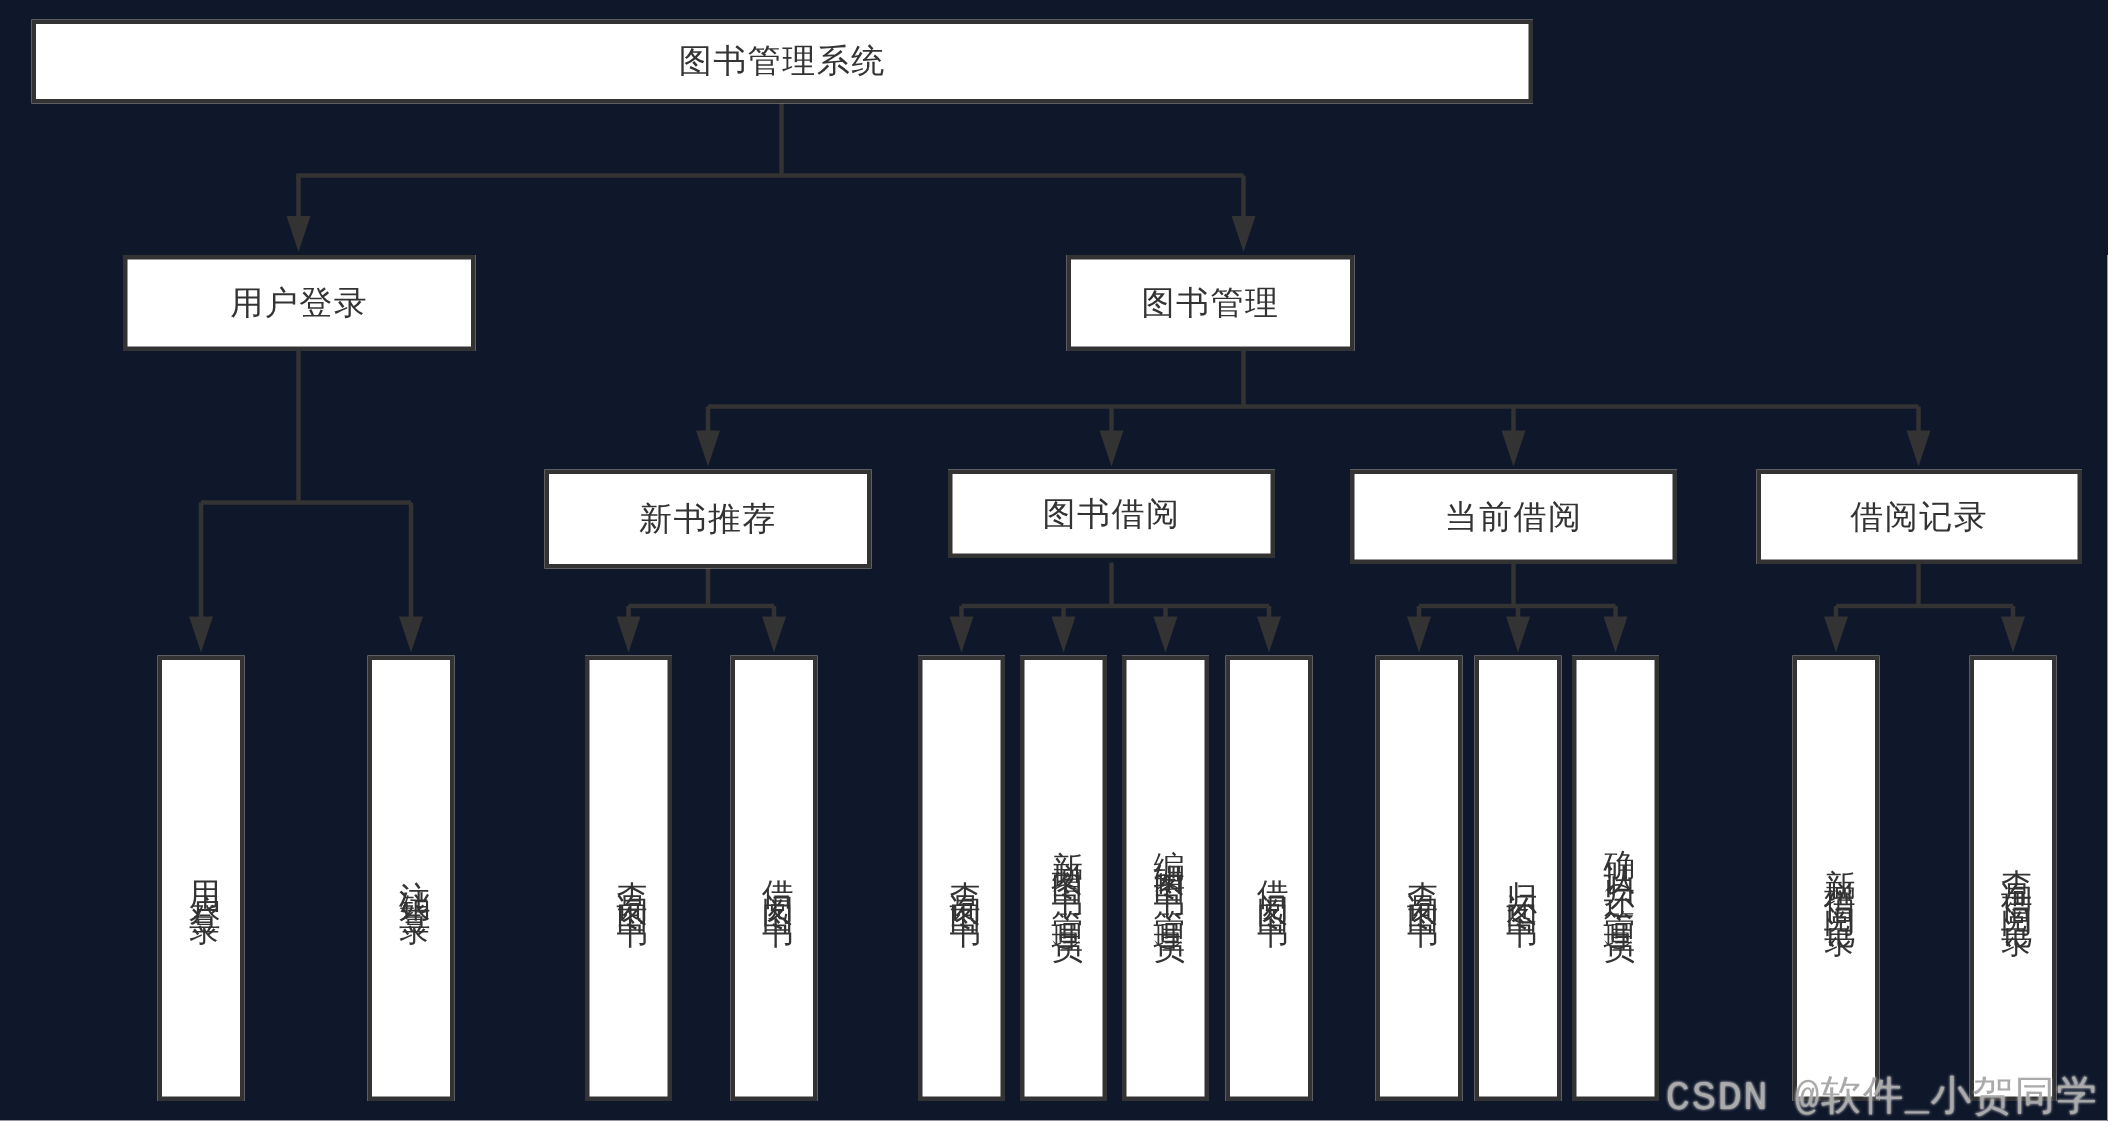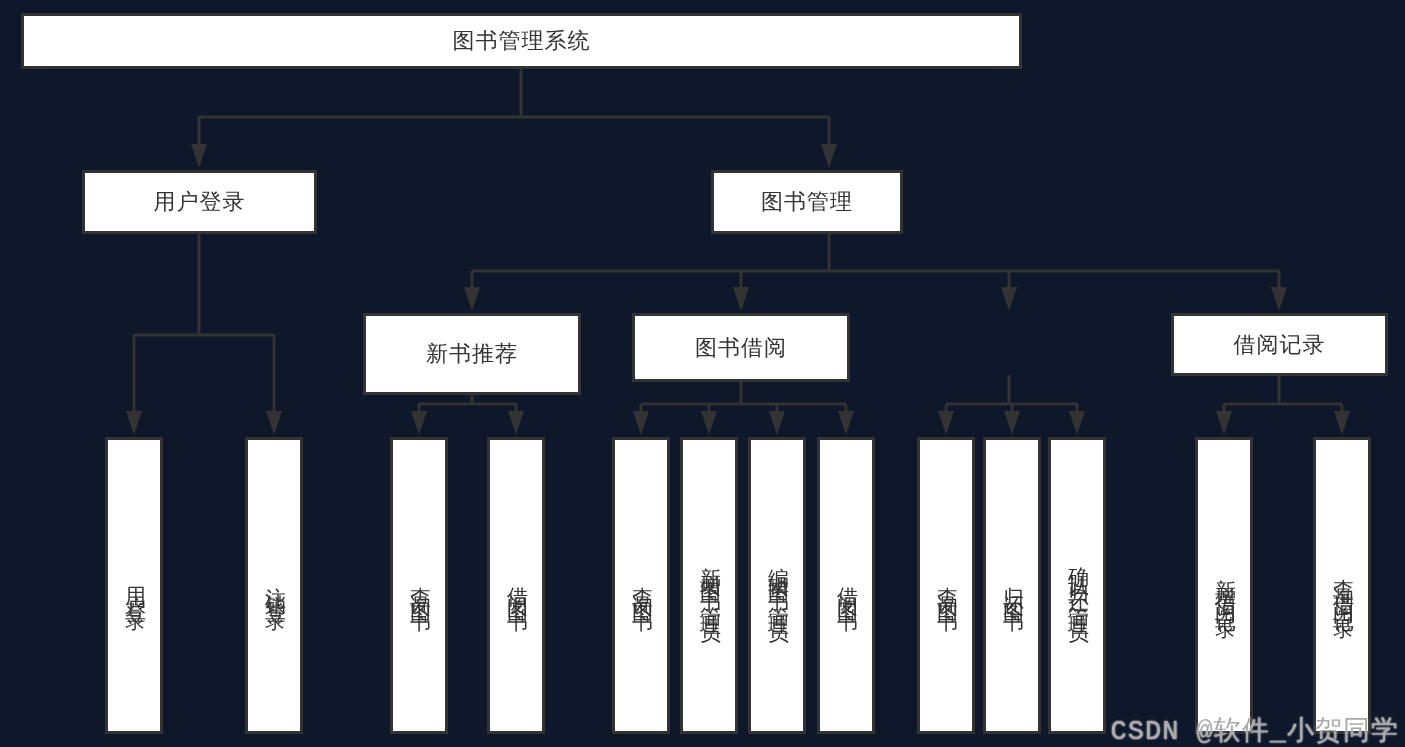--- a/index.html
+++ b/index.html
@@ -130,25 +130,28 @@
     <span class="h-label">图书管理系统</span>
   </div>
 
   <div class="node" style="left:82px; top:170px; width:235px; height:64px;">
     <span class="h-label">用户登录</span>
   </div>
   <div class="node" style="left:711px; top:170px; width:192px; height:64px;">
     <span class="h-label">图书管理</span>
   </div>
 
-  <div class="node" style="left:363px; top:313px; width:218px; height:82px;">
+  <div class="node" style="left:363px; top:313px; width:218px; height:66px;">
     <span class="h-label">新书推荐</span>
   </div>
-  <div class="node" style="left:632px; top:313px; width:218px; height:69px;">
+  <div class="node" style="left:632px; top:313px; width:218px; height:59px;">
     <span class="h-label">图书借阅</span>
+  </div>
+  <div class="node" style="left:900px; top:313px; width:218px; height:63px;">
+    <span class="h-label">当前借阅</span>
   </div>
   <div class="node" style="left:1171px; top:313px; width:217px; height:63px;">
     <span class="h-label">借阅记录</span>
   </div>
 
   <div class="node v-node" style="left:105px; top:437px; width:58px; height:297px;">
     <span class="v-label">用户登录</span>
   </div>
   <div class="node v-node" style="left:245px; top:437px; width:58px; height:297px;">
     <span class="v-label">注销登录</span>

